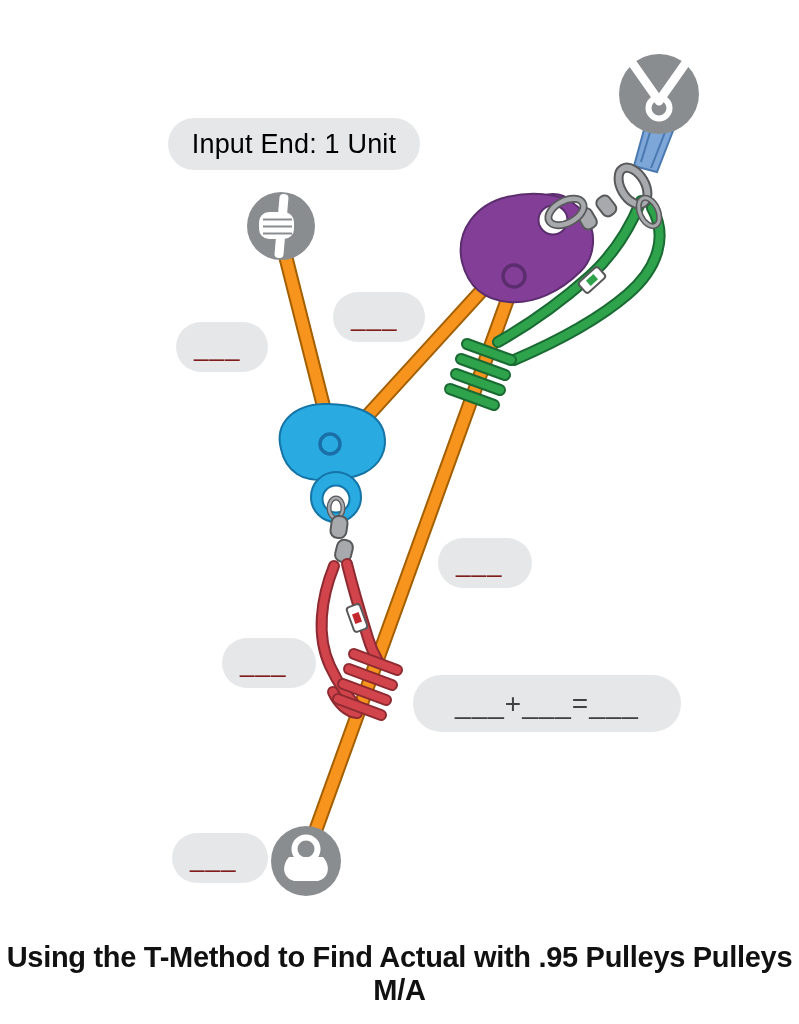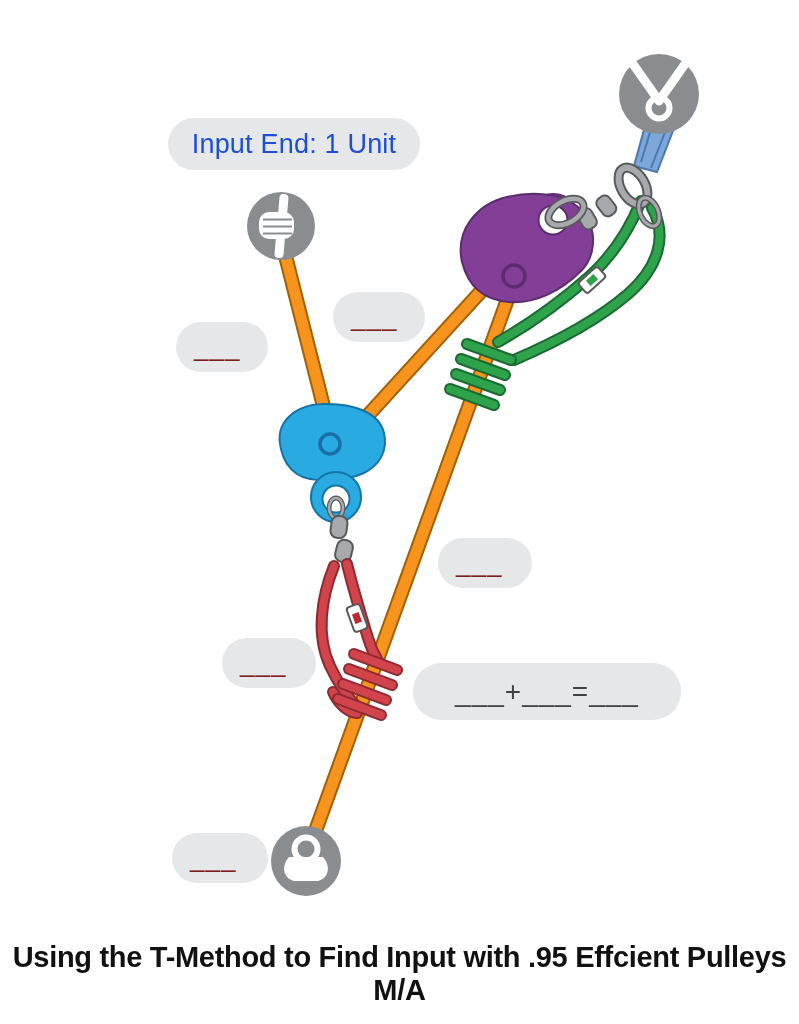--- a/index.html
+++ b/index.html
@@ -14,30 +14,30 @@
   .pill{
     position:absolute;
     background:#E6E7E8;
     border-radius:28px;
     display:flex;
     box-sizing:border-box;
     color:#414042;
   }
   .pill-label{
     align-items:center;justify-content:center;
-    font-size:27px;color:#1d4ed8;letter-spacing:0.2px;
+    font-size:27px;color:#000000;letter-spacing:0.2px;
   }
   .pill-blank{
     align-items:flex-end;justify-content:flex-start;
     padding:0 0 9px 18px;
     font-size:26px;letter-spacing:1px;color:#7f1d1d;
   }
   .pill-eq{
     align-items:center;justify-content:center;
-    font-size:28px;letter-spacing:1px;color:#414042;
+    font-size:28px;letter-spacing:1px;color:#414042;margin-top:12px;
   }
   .title{
     position:absolute;left:0;top:941px;width:100%;
     text-align:center;
     font-size:29px;font-weight:700;color:#111111;
     letter-spacing:-0.3px;
   }
 </style>
 </head>
 <body>
@@ -200,15 +200,15 @@
     </div>
 
   <div class="pill pill-eq" style="left:413px;top:663px;width:268px;height:57px;">
       <span>___+___=___</span>
     </div>
 
   <div class="pill pill-blank" style="left:172px;top:833px;width:96px;height:50px;">
       <span>___</span>
     </div>
 
-  <div class="title">Using the T-Method to Find Input with .95 Effcient Pulleys M/A</div>
+  <div class="title">Using the T-Method to Find Actual with .95 Pulleys Pulleys M/A</div>
 
 </div>
 
 </body></html>

